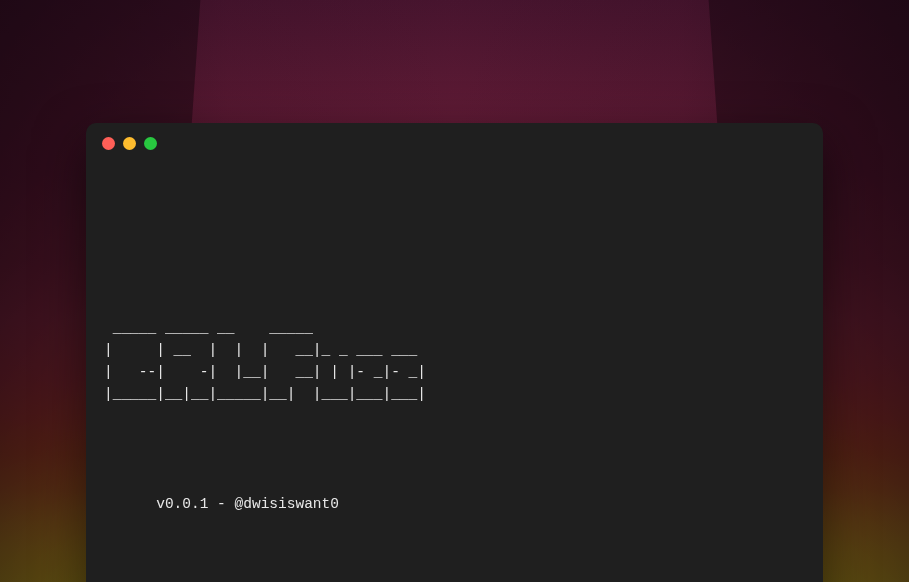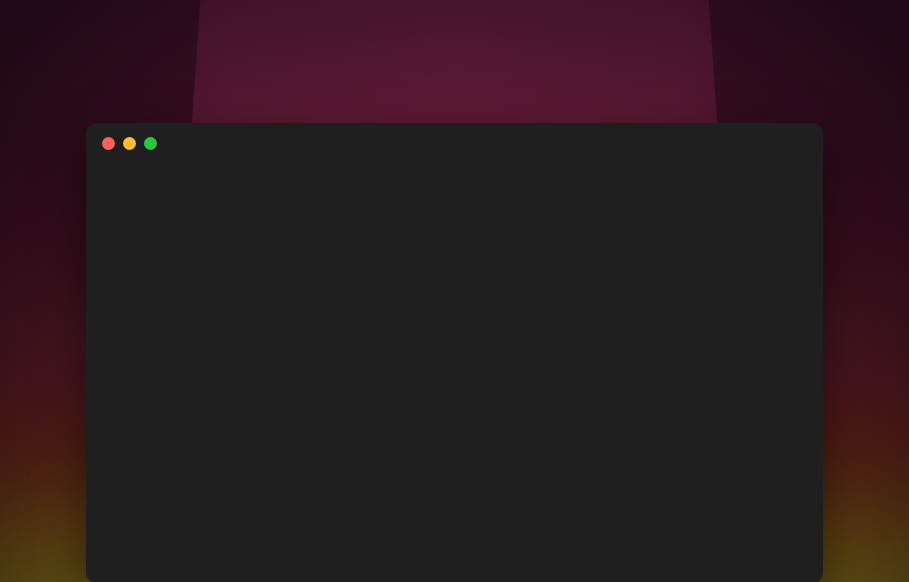--- a/index.html
+++ b/index.html
@@ -83,20 +83,22 @@
 <div class="terminal">
   <div class="titlebar">
     <div class="dot dot-close"></div>
     <div class="dot dot-min"></div>
     <div class="dot dot-max"></div>
   </div>
 
   <div class="term-body">
     <div class="spacer"></div>
     <div class="spacer"></div>
+<pre><span class="line"> _____ _____ __    _____             </span><span class="line">|     | __  |  |  |   __|_ _ ___ ___ </span><span class="line">|   --|    -|  |__|   __| | |- _|- _|</span><span class="line">|_____|__|__|_____|__|  |___|___|___|</span></pre>
     <div class="spacer"></div>
+<pre>      v0.0.1 - @dwisiswant0</pre>
     <div class="spacer"></div>
 
 
 
 
   </div>
 </div>
 
 </body></html>

